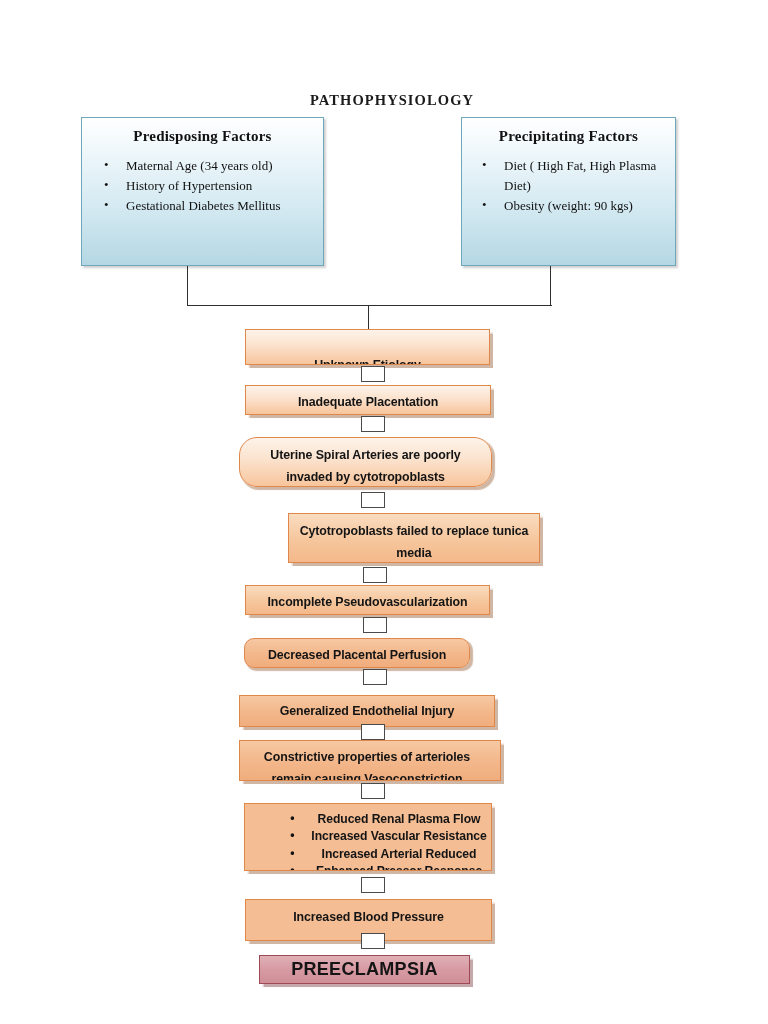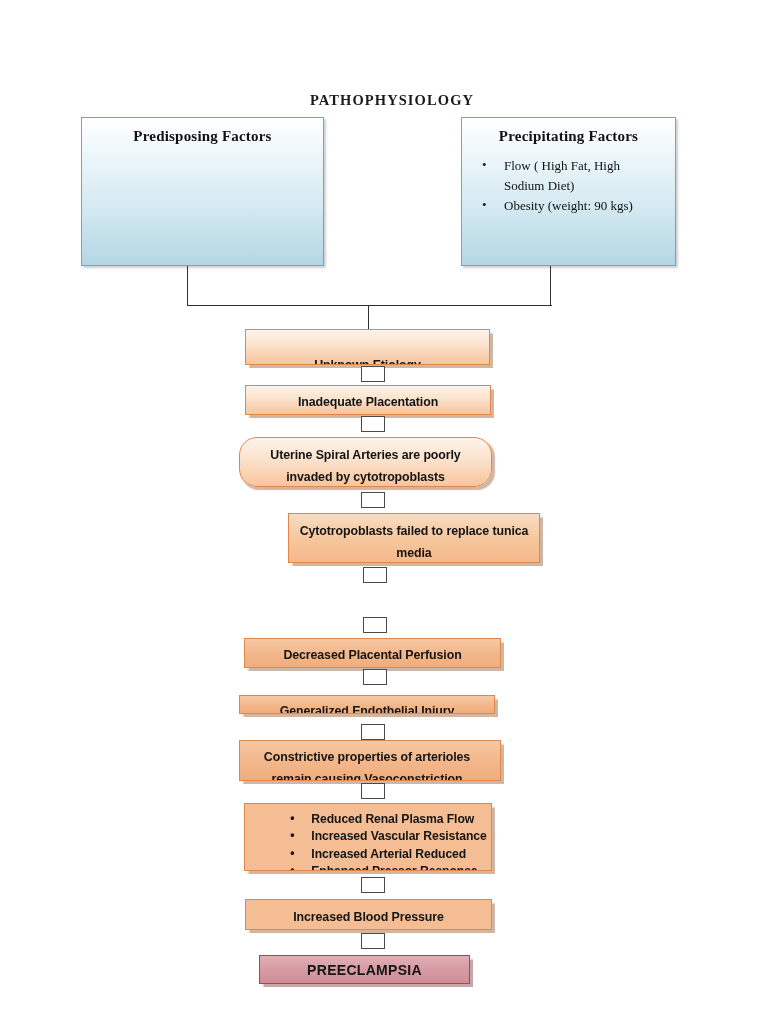--- a/index.html
+++ b/index.html
@@ -112,21 +112,21 @@
   }
   .tone-flat {
     background: #f5bd93;
   }
 
   
   .flow-list {
     margin: 0;
     padding: 16px 0 0 62px;
     list-style: none;
-    text-align: left;
+    text-align: center;
   }
   .flow-list li {
     position: relative;
     font-size: 12.2px;
     line-height: 17.4px;
     font-weight: bold;
   }
   .flow-list li::before {
     content: "\2022";
     position: absolute;
@@ -135,21 +135,21 @@
   }
 
   
   .final-box {
     position: absolute;
     box-sizing: border-box;
     border: 1px solid #9d4a55;
     background: linear-gradient(to bottom, #e0b0b7 0%, #d79aa3 50%, #cf8e98 100%);
     color: #141414;
     font-weight: bold;
-    font-size: 14px;
+    font-size: 18px;
     letter-spacing: .3px;
     text-align: center;
     box-shadow: 2.5px 2.5px 1px rgba(140,80,90,0.5);
     display: flex;
     align-items: center;
     justify-content: center;
   }
 
   
   .connector {
@@ -161,26 +161,31 @@
 </style>
 </head>
 <body>
 
 <div id="chart">
 
   <div class="title">PATHOPHYSIOLOGY</div>
 
   <div class="factor-box" style="left:81px; top:117px; width:243px; height:149px;">
     <div class="factor-title">Predisposing Factors</div>
+    <ul class="factor-list">
+      <li>Maternal Age (34 years old)</li>
+      <li>History of Hypertension</li>
+      <li>Gestational Diabetes Mellitus</li>
+    </ul>
   </div>
 
   <div class="factor-box" style="left:432px; top:117px; width:215px; height:149px;margin-left:29px;">
     <div class="factor-title">Precipitating Factors</div>
     <ul class="factor-list" style="padding-left:40px; padding-right:14px;">
-      <li>Flow ( High Fat, High Sodium Diet)</li>
+      <li>Diet ( High Fat, High Plasma Diet)</li>
       <li>Obesity (weight: 90 kgs)</li>
     </ul>
   </div>
 
   <div class="bracket-line" style="left:187px; top:266px; width:1.4px; height:40px;"></div>
   <div class="bracket-line" style="left:550px; top:266px; width:1.4px; height:40px;"></div>
   <div class="bracket-line" style="left:187px; top:304.5px; width:365px; height:1.4px;"></div>
   <div class="bracket-line" style="left:368px; top:305px; width:1.4px; height:24px;"></div>
 
   <div class="flow-box tone-light" style="left:245px; top:329px; width:245px; height:36px;">
@@ -200,30 +205,33 @@
   </div>
 
   <div class="connector" style="left:361px; top:492px; width:24px; height:16px;"></div>
 
   <div class="flow-box tone-mid" style="left:244px; top:513px; width:252px; height:50px;margin-left:44px;">
     <div class="inner" style="padding-top:6px; padding-left:6px; padding-right:6px;">Cytotropoblasts failed to replace tunica media</div>
   </div>
 
   <div class="connector" style="left:363px; top:567px; width:24px; height:16px;"></div>
 
+  <div class="flow-box tone-mid" style="left:245px; top:585px; width:245px; height:30px;">
+    <div class="inner" style="padding-top:5px;">Incomplete Pseudovascularization</div>
+  </div>
 
   <div class="connector" style="left:363px; top:617px; width:24px; height:16px;"></div>
 
-  <div class="flow-box tone-deep" style="left:244px; top:638px; width:257px; height:30px;">
+  <div class="flow-box tone-deep" style="left:244px; top:638px; width:226px; height:30px;border-radius:10px;">
     <div class="inner" style="padding-top:5px;">Decreased Placental Perfusion</div>
   </div>
 
   <div class="connector" style="left:363px; top:669px; width:24px; height:16px;"></div>
 
-  <div class="flow-box tone-deep" style="left:239px; top:695px; width:256px; height:19px;">
+  <div class="flow-box tone-deep" style="left:239px; top:695px; width:256px; height:32px;">
     <div class="inner" style="padding-top:4px;">Generalized Endothelial Injury</div>
   </div>
 
   <div class="connector" style="left:361px; top:724px; width:24px; height:16px;"></div>
 
   <div class="flow-box tone-deep" style="left:239px; top:740px; width:262px; height:41px;">
     <div class="inner" style="padding-top:5px; padding-left:14px; padding-right:20px;">Constrictive properties of arterioles remain causing Vasoconstriction</div>
   </div>
 
   <div class="connector" style="left:361px; top:783px; width:24px; height:16px;"></div>
@@ -232,21 +240,21 @@
     <ul class="flow-list" style="padding-top:7px;">
       <li>Reduced Renal Plasma Flow</li>
       <li>Increased Vascular Resistance</li>
       <li>Increased Arterial Reduced</li>
       <li>Enhanced Pressor Response</li>
     </ul>
   </div>
 
   <div class="connector" style="left:361px; top:877px; width:24px; height:16px;"></div>
 
-  <div class="flow-box tone-flat" style="left:245px; top:899px; width:247px; height:31px;">
+  <div class="flow-box tone-flat" style="left:245px; top:899px; width:247px; height:42px;">
     <div class="inner" style="padding-top:6px;">Increased Blood Pressure</div>
   </div>
 
   <div class="connector" style="left:361px; top:933px; width:24px; height:16px;"></div>
 
   <div class="final-box" style="left:259px; top:955px; width:211px; height:29px;">
     <span>PREECLAMPSIA</span>
   </div>
 
 </div>

